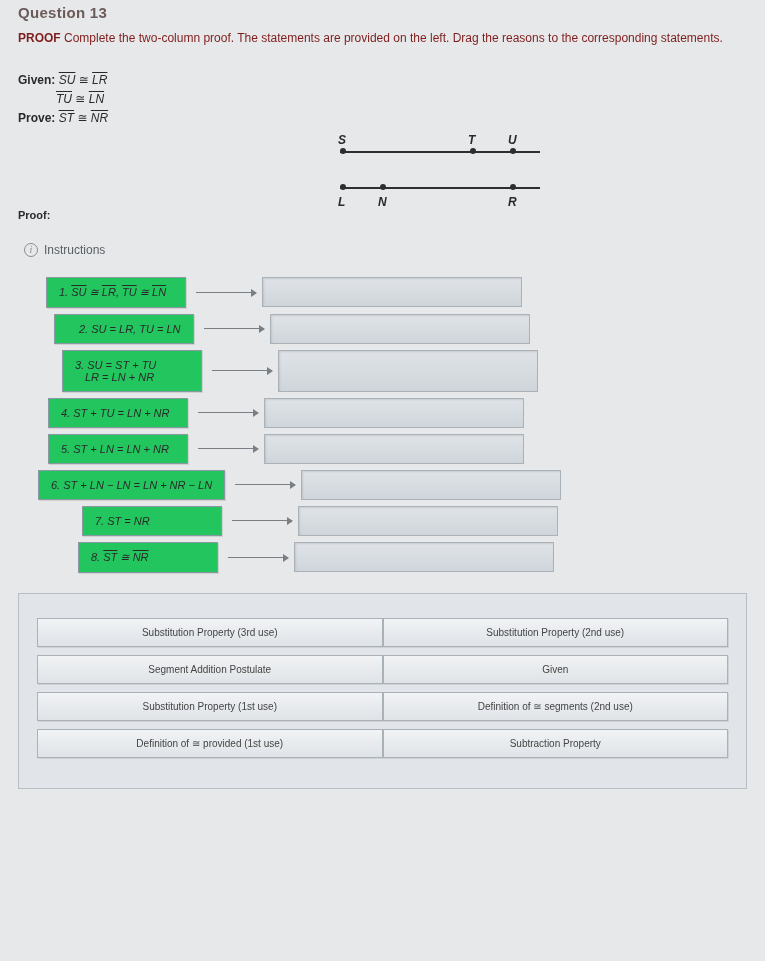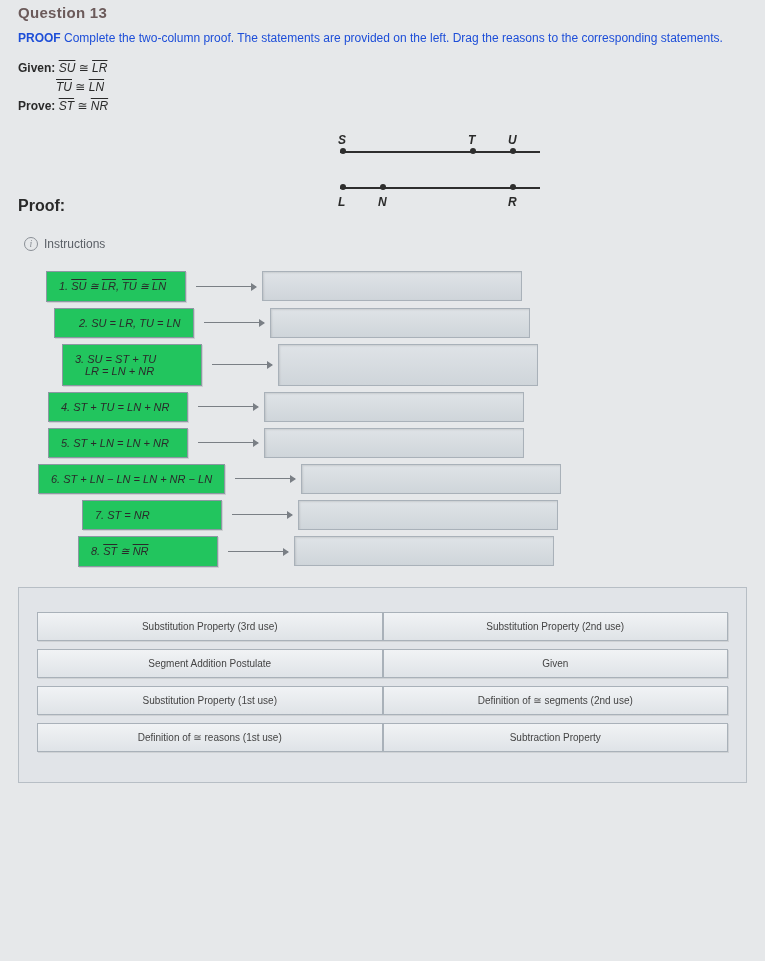--- a/index.html
+++ b/index.html
@@ -15,43 +15,43 @@
   }
   .qtitle {
     color: #6b5a5a;
     font-weight: bold;
     font-size: 15px;
     padding: 4px 0 10px 0;
     letter-spacing: 0.3px;
   }
   .instr {
     font-size: 12px;
-    color: #1d4ed8;
-    margin-bottom: 14px;
+    color: #7f1d1d;
+    margin-bottom: 26px;
   }
   .given-prove {
     font-size: 12px;
     margin-bottom: 8px;
     line-height: 1.6;
   }
   .over { text-decoration: overline; }
   .bold { font-weight: bold; }
   .diagram {
     position: absolute;
     left: 340px;
     top: 145px;
   }
   .numline { position: relative; width: 200px; height: 36px; }
   .ln { position:absolute; top:6px; left:0; right:0; height:2px; background:#2e2e2e; }
   .dot { position:absolute; width:6px; height:6px; background:#2e2e2e; border-radius:50%; top:3px; }
   .lab { position:absolute; top:-12px; font-style:italic; font-size:12px; font-weight:bold; }
   .lab.bot { top:14px; }
   .proof-h {
     font-weight: bold;
-    font-size: 16px;
+    font-size: 11px;
     margin: 80px 0 18px 0;
   }
   .inst-link {
     display:inline-flex; align-items:center; gap:6px;
     color:#5a5f66; font-size:12px; margin:4px 0 14px 6px;
     cursor:pointer;
   }
   .iicon {
     width:14px;height:14px;border:1px solid #8a8f96;border-radius:50%;
     display:inline-flex;align-items:center;justify-content:center;
@@ -223,19 +223,19 @@
   </div>
   <div class="bank-row">
     <div class="chip">Segment Addition Postulate</div>
     <div class="chip">Given</div>
   </div>
   <div class="bank-row">
     <div class="chip">Substitution Property (1st use)</div>
     <div class="chip">Definition of ≅ segments (2nd use)</div>
   </div>
   <div class="bank-row">
-    <div class="chip">Definition of ≅ reasons (1st use)</div>
+    <div class="chip">Definition of ≅ provided (1st use)</div>
     <div class="chip">Subtraction Property</div>
   </div>
 </div>
 
 
 
 
 </body></html>

